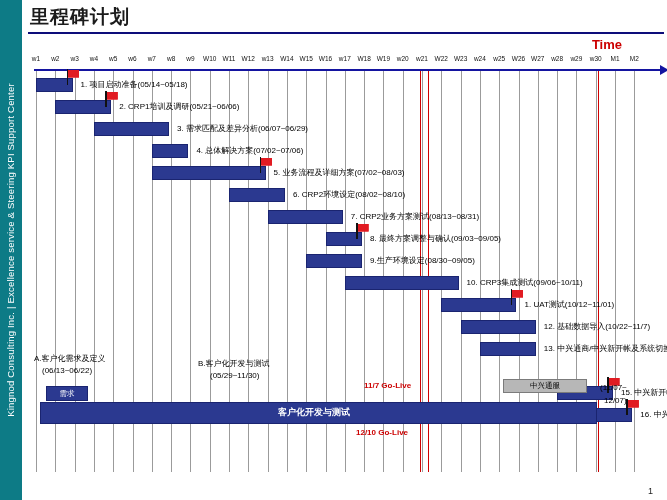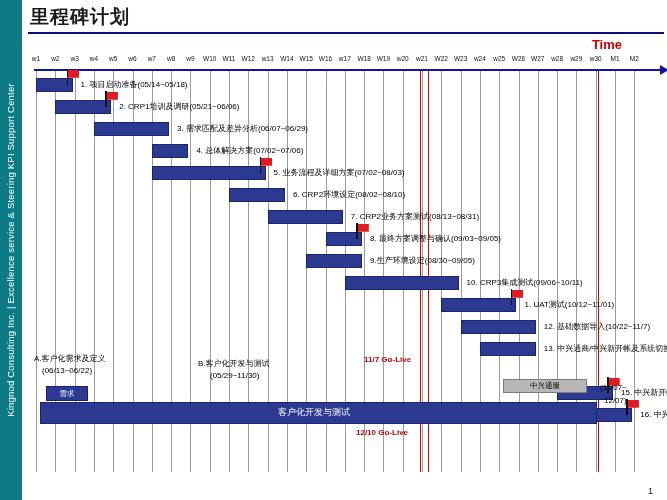--- a/index.html
+++ b/index.html
@@ -58,21 +58,21 @@
 
   
   .bar{
     position:absolute;height:12px;background:#2b3990;border:1px solid #1a2470;
   }
   .bar.big{height:20px;background:#2b3990;}
   .label{
     position:absolute;font-size:8px;color:#000;white-space:nowrap;
   }
   .label.red{color:#cc0000;font-weight:bold;}
-  .label.white{color:#fff;font-weight:normal;font-size:9px;}
+  .label.white{color:#fff;font-weight:bold;font-size:9px;}
 
   
   .flag{position:absolute;width:14px;height:16px;}
   .flag .pole{position:absolute;left:0;top:0;width:1.5px;height:16px;background:#111;}
   .flag .cloth{position:absolute;left:1.5px;top:0.5px;width:11px;height:8px;background:#e11b22;
      clip-path:polygon(0 0,100% 0,100% 100%,0 100%);}
   .flag .cloth:after{content:"";position:absolute;left:0;top:0;width:100%;height:100%;
      background:#e11b22;}
 
   
@@ -247,21 +247,21 @@
     <div class="label" style="left:6px;top:317px">A.客户化需求及定义</div>
     <div class="label" style="left:14px;top:330px">(06/13~06/22)</div>
     <div class="navybox" style="left:18px;top:350px;width:40px;height:13px;line-height:13px;">需求</div>
 
     <div class="label" style="left:170px;top:322px">B.客户化开发与测试</div>
     <div class="label" style="left:182px;top:335px">(05/29~11/30)</div>
 
     <div class="bar big" style="left:12px;top:366px;width:555px;"></div>
     <div class="label white" style="left:250px;top:370px">客户化开发与测试</div>
 
-    <div class="label red" style="left:336px;top:319px">11/7 Go-Live</div>
+    <div class="label red" style="left:336px;top:345px">11/7 Go-Live</div>
     <div class="label red" style="left:328px;top:392px">12/10 Go-Live</div>
 
     <div class="graybox" style="left:475px;top:343px;width:82px;height:12px;line-height:12px;">中兴通服</div>
     <div class="label" style="left:572px;top:347px">(11/07~</div>
     <div class="label" style="left:576px;top:360px">12/07)</div>
   </div>
 
   <div class="pagenum">1</div>
 </div>
 

